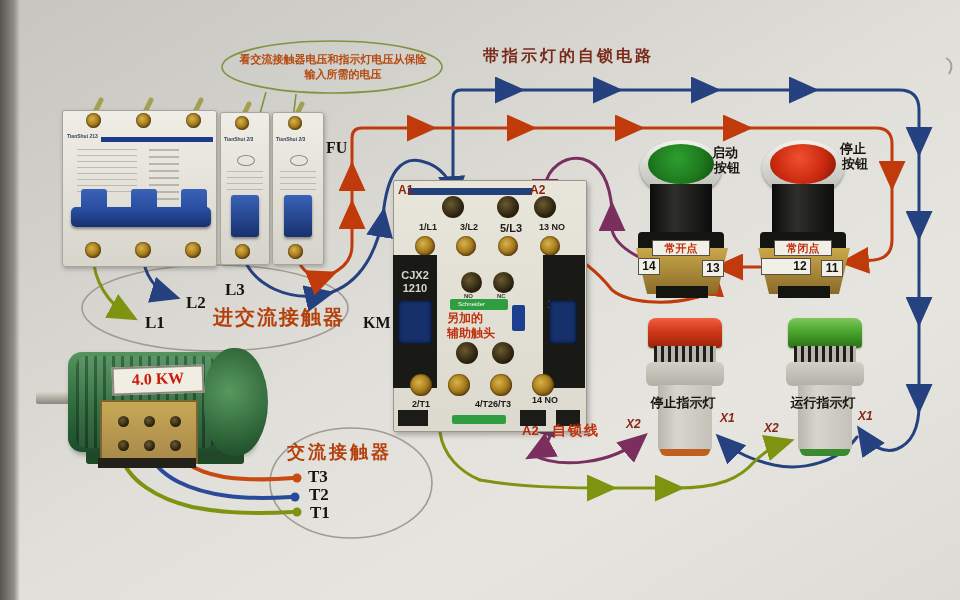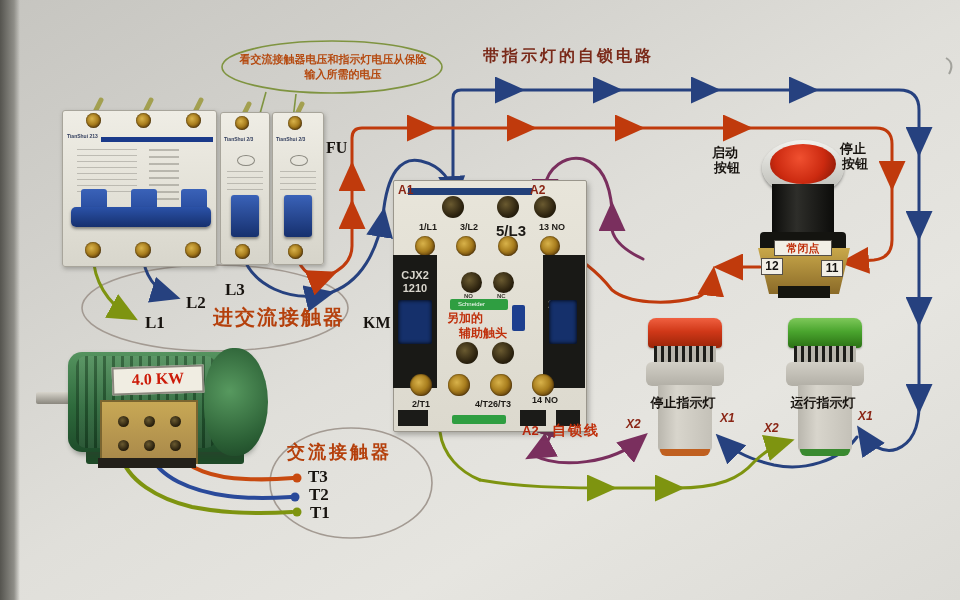--- a/index.html
+++ b/index.html
@@ -177,21 +177,21 @@
   <div class="abs" style="left:408px;top:188px;width:124px;height:7px;background:#22407a;"></div>
   <div class="t cn" style="left:398px;top:184px;font-size:12px;color:#8a2515;">A1</div>
   <div class="t cn" style="left:530px;top:184px;font-size:12px;color:#8a2515;">A2</div>
 
   <div class="screwD" style="left:442px;top:196px;width:22px;height:22px;"></div>
   <div class="screwD" style="left:497px;top:196px;width:22px;height:22px;"></div>
   <div class="screwD" style="left:534px;top:196px;width:22px;height:22px;"></div>
 
   <div class="t" style="left:411px;top:222px;width:34px;text-align:center;font-size:9px;font-weight:bold;color:#1c1915;">1/L1</div>
   <div class="t" style="left:452px;top:222px;width:34px;text-align:center;font-size:9px;font-weight:bold;color:#1c1915;">3/L2</div>
-  <div class="t" style="left:494px;top:222px;width:34px;text-align:center;font-size:15px;font-weight:bold;color:#1c1915;">5/L3</div>
+  <div class="t" style="left:494px;top:222px;width:34px;text-align:center;font-size:11px;font-weight:bold;color:#1c1915;">5/L3</div>
   <div class="t" style="left:534px;top:222px;width:36px;text-align:center;font-size:9px;font-weight:bold;color:#1c1915;">13 NO</div>
 
   <div class="screw" style="left:415px;top:236px;width:20px;height:20px;"></div>
   <div class="screw" style="left:456px;top:236px;width:20px;height:20px;"></div>
   <div class="screw" style="left:498px;top:236px;width:20px;height:20px;"></div>
   <div class="screw" style="left:540px;top:236px;width:20px;height:20px;"></div>
 
   <div class="abs" style="left:393px;top:255px;width:44px;height:133px;background:#191916;">
     <div class="t" style="left:0;top:14px;width:44px;text-align:center;font-size:11px;font-weight:bold;color:#d8d5cc;">CJX2</div>
     <div class="t" style="left:0;top:27px;width:44px;text-align:center;font-size:11px;font-weight:bold;color:#d8d5cc;">1210</div>
@@ -204,52 +204,63 @@
 
   <div class="screwD" style="left:461px;top:272px;width:21px;height:21px;"></div>
   <div class="screwD" style="left:493px;top:272px;width:21px;height:21px;"></div>
   <div class="t" style="left:464px;top:293px;font-size:6px;font-weight:bold;color:#3a372f;">NO</div>
   <div class="t" style="left:497px;top:293px;font-size:6px;font-weight:bold;color:#3a372f;">NC</div>
   <div class="abs" style="left:450px;top:299px;width:58px;height:11px;background:#2f9e41;border-radius:2px;">
     <div class="t" style="left:8px;top:2px;font-size:6px;color:#fff;">Schneider</div>
   </div>
   <div class="abs" style="left:512px;top:305px;width:13px;height:26px;background:#1d3f8f;border-radius:2px;"></div>
   <div class="t cn" style="left:447px;top:312px;width:60px;text-align:left;font-size:12px;color:#c0300c;">另加的</div>
-  <div class="t cn" style="left:447px;top:327px;width:60px;text-align:right;font-size:12px;color:#c0300c;">辅助触头</div>
+  <div class="t cn" style="left:447px;top:327px;width:60px;text-align:left;font-size:12px;color:#c0300c;">辅助触头</div>
   <div class="screwD" style="left:456px;top:342px;width:22px;height:22px;"></div>
   <div class="screwD" style="left:492px;top:342px;width:22px;height:22px;"></div>
 
   <div class="screw" style="left:410px;top:374px;width:22px;height:22px;"></div>
   <div class="screw" style="left:448px;top:374px;width:22px;height:22px;"></div>
   <div class="screw" style="left:490px;top:374px;width:22px;height:22px;"></div>
   <div class="screw" style="left:532px;top:374px;width:22px;height:22px;"></div>
   <div class="t" style="left:404px;top:399px;width:34px;text-align:center;font-size:9px;font-weight:bold;color:#1c1915;">2/T1</div>
   <div class="t" style="left:443px;top:399px;width:34px;text-align:center;font-size:9px;font-weight:bold;color:#1c1915;margin-left:24px;">4/T2</div>
   <div class="t" style="left:485px;top:399px;width:34px;text-align:center;font-size:9px;font-weight:bold;color:#1c1915;">6/T3</div>
   <div class="t" style="left:526px;top:395px;width:38px;text-align:center;font-size:9px;font-weight:bold;color:#1c1915;">14 NO</div>
   <div class="abs" style="left:452px;top:415px;width:54px;height:9px;background:#2f9e41;border-radius:2px;"></div>
 
   <div class="abs" style="left:398px;top:410px;width:30px;height:16px;background:#1b1b18;"></div>
   <div class="abs" style="left:520px;top:410px;width:26px;height:16px;background:#1b1b18;"></div>
   <div class="abs" style="left:556px;top:410px;width:24px;height:16px;background:#1b1b18;"></div>
 
   <div class="t cn" style="left:522px;top:424px;font-size:13px;color:#b5270c;">A2</div>
   <div class="t cn" style="left:552px;top:422px;font-size:14px;letter-spacing:2px;color:#c0300c;">自锁线</div>
 
+  <div class="abs" style="left:626px;top:134px;width:116px;height:166px;">
+    <div class="abs" style="left:14px;top:6px;width:82px;height:56px;border-radius:50%;background:linear-gradient(180deg,#f2f2ee,#b8b8b2);box-shadow:0 2px 3px rgba(0,0,0,.35);"></div>
+    <div class="abs" style="left:22px;top:10px;width:66px;height:40px;border-radius:50%;background:radial-gradient(circle at 45% 35%,#2f9e2f,#1e7a1e 55%,#0d4a0d);"></div>
+    <div class="abs" style="left:24px;top:50px;width:62px;height:62px;background:linear-gradient(90deg,#0c0c0a,#2e2e2a 40%,#0c0c0a);border-radius:0 0 8px 8px;"></div>
+    <div class="abs" style="left:12px;top:98px;width:86px;height:22px;background:#141410;border-radius:4px;"></div>
+    <div class="abs" style="left:10px;top:114px;width:92px;height:46px;background:linear-gradient(180deg,#c9a84a,#8a6a28);clip-path:polygon(0 0,100% 0,88% 100%,12% 100%);"></div>
+    <div class="whitebox" style="left:26px;top:106px;width:56px;height:14px;font-size:11px;color:#c0300c;line-height:14px;">常开点</div>
+    <div class="whitebox" style="left:12px;top:124px;width:20px;height:15px;font-size:12px;line-height:15px;">14</div>
+    <div class="whitebox" style="left:76px;top:126px;width:20px;height:15px;font-size:12px;line-height:15px;">13</div>
+    <div class="abs" style="left:30px;top:152px;width:52px;height:12px;background:#15150f;"></div>
+  </div>
   <div class="t cn" style="left:712px;top:146px;font-size:13px;color:#17130f;">启动</div>
   <div class="t cn" style="left:714px;top:161px;font-size:13px;color:#17130f;">按钮</div>
 
   <div class="abs" style="left:748px;top:134px;width:116px;height:166px;">
     <div class="abs" style="left:14px;top:6px;width:82px;height:56px;border-radius:50%;background:linear-gradient(180deg,#f2f2ee,#b8b8b2);box-shadow:0 2px 3px rgba(0,0,0,.35);"></div>
     <div class="abs" style="left:22px;top:10px;width:66px;height:40px;border-radius:50%;background:radial-gradient(circle at 45% 35%,#f05030,#cc2a10 55%,#7a1404);"></div>
     <div class="abs" style="left:24px;top:50px;width:62px;height:62px;background:linear-gradient(90deg,#0c0c0a,#2e2e2a 40%,#0c0c0a);border-radius:0 0 8px 8px;"></div>
     <div class="abs" style="left:12px;top:98px;width:86px;height:22px;background:#141410;border-radius:4px;"></div>
     <div class="abs" style="left:10px;top:114px;width:92px;height:46px;background:linear-gradient(180deg,#c9a84a,#8a6a28);clip-path:polygon(0 0,100% 0,88% 100%,12% 100%);"></div>
     <div class="whitebox" style="left:26px;top:106px;width:56px;height:14px;font-size:11px;color:#c0300c;line-height:14px;">常闭点</div>
-    <div class="whitebox" style="left:13px;top:124px;width:20px;height:15px;font-size:12px;line-height:15px;">12</div>
+    <div class="whitebox" style="left:13px;top:124px;width:20px;height:15px;font-size:12px;line-height:15px;padding-left:28px;">12</div>
     <div class="whitebox" style="left:73px;top:126px;width:20px;height:15px;font-size:12px;line-height:15px;">11</div>
     <div class="abs" style="left:30px;top:152px;width:52px;height:12px;background:#15150f;"></div>
   </div>
   <div class="t cn" style="left:840px;top:142px;font-size:13px;color:#17130f;">停止</div>
   <div class="t cn" style="left:842px;top:157px;font-size:13px;color:#17130f;">按钮</div>
 
   <div class="abs" style="left:628px;top:316px;width:110px;height:146px;">
     <div class="abs" style="left:20px;top:2px;width:74px;height:30px;border-radius:8px 8px 4px 4px;background:linear-gradient(180deg,#f06040,#d03818 45%,#9a2408);box-shadow:0 1px 2px rgba(0,0,0,.3);"></div>
     <div class="abs teeth" style="left:26px;top:30px;width:62px;height:17px;"></div>
     <div class="abs" style="left:18px;top:46px;width:78px;height:24px;border-radius:6px;background:linear-gradient(180deg,#d2cfc6,#b2afa6);"></div>

